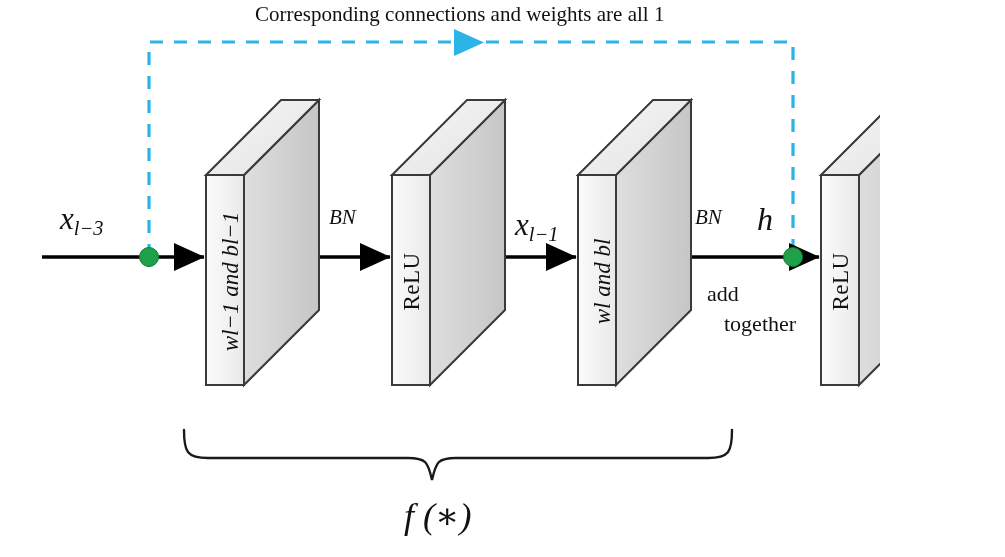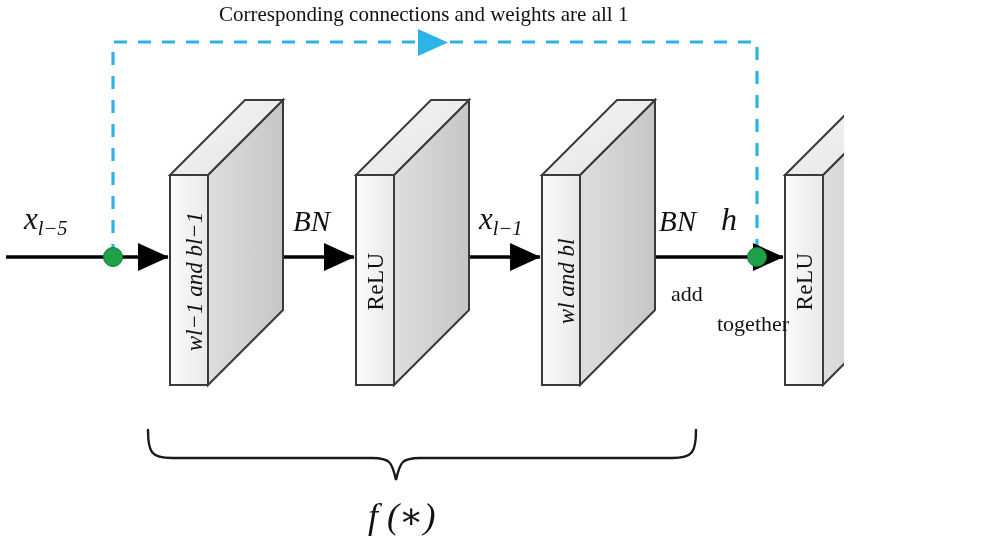--- a/index.html
+++ b/index.html
@@ -7,20 +7,21 @@
     padding: 0;
     background: #ffffff;
   }
   #stage {
     position: relative;
     width: 844px;
     height: 557px;
     background: #ffffff;
     font-family: "Liberation Serif", "DejaVu Serif", serif;
     overflow: hidden;
+    margin-left: 36px;
   }
   svg.layer {
     position: absolute;
     left: 0;
     top: 0;
     width: 1005px;
     height: 557px;
   }
   .lbl {
     position: absolute;
@@ -36,21 +37,21 @@
   .math {
     font-style: italic;
   }
   .math .sub {
     font-size: 0.66em;
     font-style: italic;
     vertical-align: -0.28em;
     letter-spacing: 0;
   }
   .var-big { font-size: 31px; }
-  .bn-lbl { font-size: 29px; font-style: italic; }
+  .bn-lbl { font-size: 21px; font-style: italic; }
   .h-lbl  { font-size: 32px; font-style: italic; }
   .fstar  { font-size: 36px; font-style: italic; }
   .plain  { font-size: 22px; font-style: normal; }
   .rot-lbl {
     position: absolute;
     transform-origin: 50% 50%;
     transform: rotate(-90deg);
     font-family: "Liberation Serif", "DejaVu Serif", serif;
     color: #111111;
     white-space: nowrap;
@@ -130,32 +131,32 @@
              C148,452 151,458 172,458
              L372,458
              C390,458 392,462 396,480
              C400,462 402,458 420,458
              L672,458
              C693,458 696,452 696,430" fill="none" stroke="#1a1a1a" stroke-width="2.4" stroke-linecap="round"></path>
   </svg>
 
   <div class="lbl title-text" style="left:219px; top:4px;">Corresponding connections and weights are all 1</div>
 
-  <div class="lbl math var-big" style="left:24px; top:203px;"><span>x</span><span class="sub">l−5</span></div>
+  <div class="lbl math var-big" style="left:24px; top:203px;"><span>x</span><span class="sub">l−3</span></div>
 
   <div class="lbl bn-lbl" style="left:293px; top:207px;">BN</div>
 
-  <div class="lbl math var-big" style="left:479px; top:203px;"><span>x</span><span class="sub">l−1</span></div>
+  <div class="lbl math var-big" style="left:479px; top:209px;"><span>x</span><span class="sub">l−1</span></div>
 
   <div class="lbl bn-lbl" style="left:659px; top:207px;">BN</div>
 
   <div class="lbl h-lbl" style="left:721px; top:203px;">h</div>
 
   <div class="lbl plain" style="left:671px; top:283px;">add</div>
-  <div class="lbl plain" style="left:717px; top:313px;">together</div>
+  <div class="lbl plain" style="left:688px; top:313px;">together</div>
 
   <div class="lbl math var-big" style="left:902px; top:203px;"><span>x</span><span class="sub">l</span></div>
 
   <div class="rot-lbl rot-w" style="left:89px; top:270px; width:210px;"><span class="math">w</span><span class="math sub">l−1</span><span> and </span><span class="math">b</span><span class="math sub">l−1</span></div>
 
   <div class="rot-lbl rot-relu" style="left:270px; top:270px; width:210px;">ReLU</div>
 
   <div class="rot-lbl rot-w" style="left:461px; top:270px; width:210px;"><span class="math">w</span><span class="math sub">l</span><span> and </span><span class="math">b</span><span class="math sub">l</span></div>
 
   <div class="rot-lbl rot-relu" style="left:699px; top:270px; width:210px;">ReLU</div>

